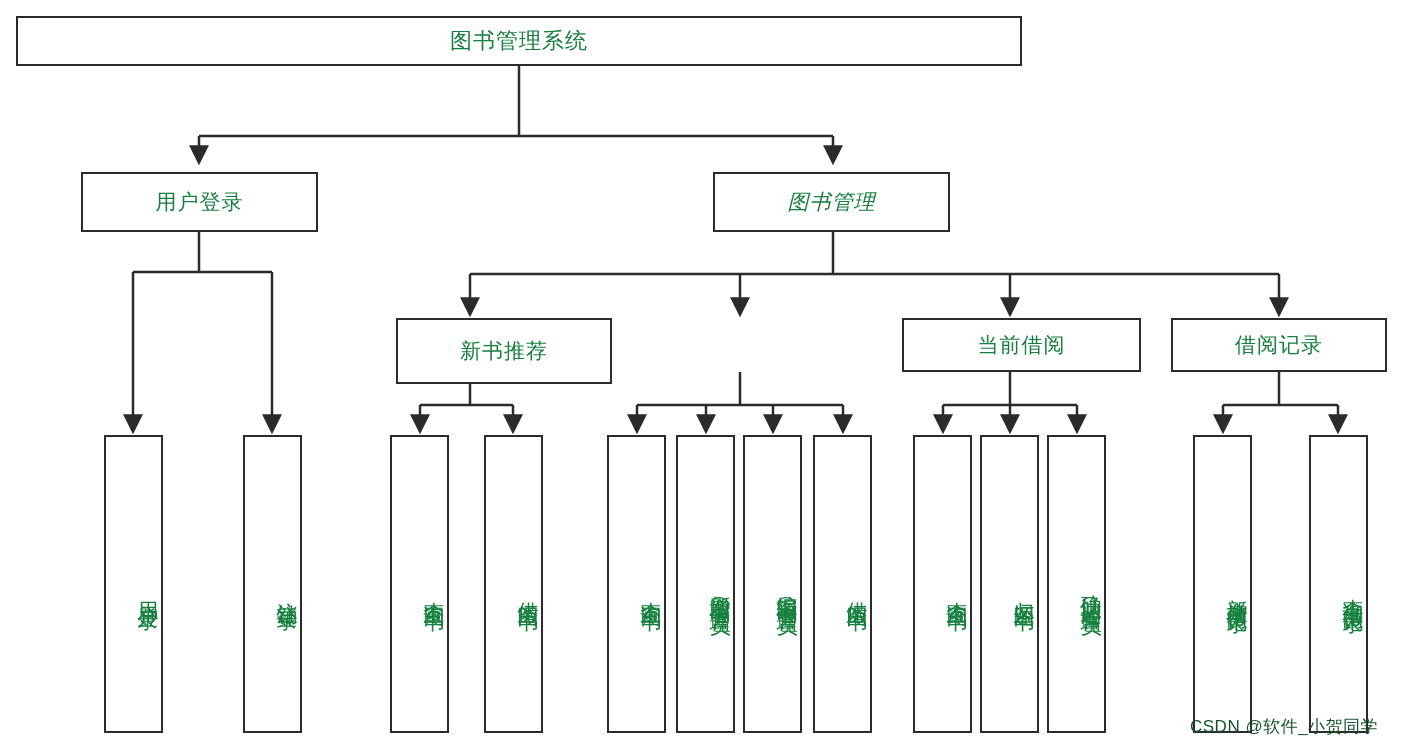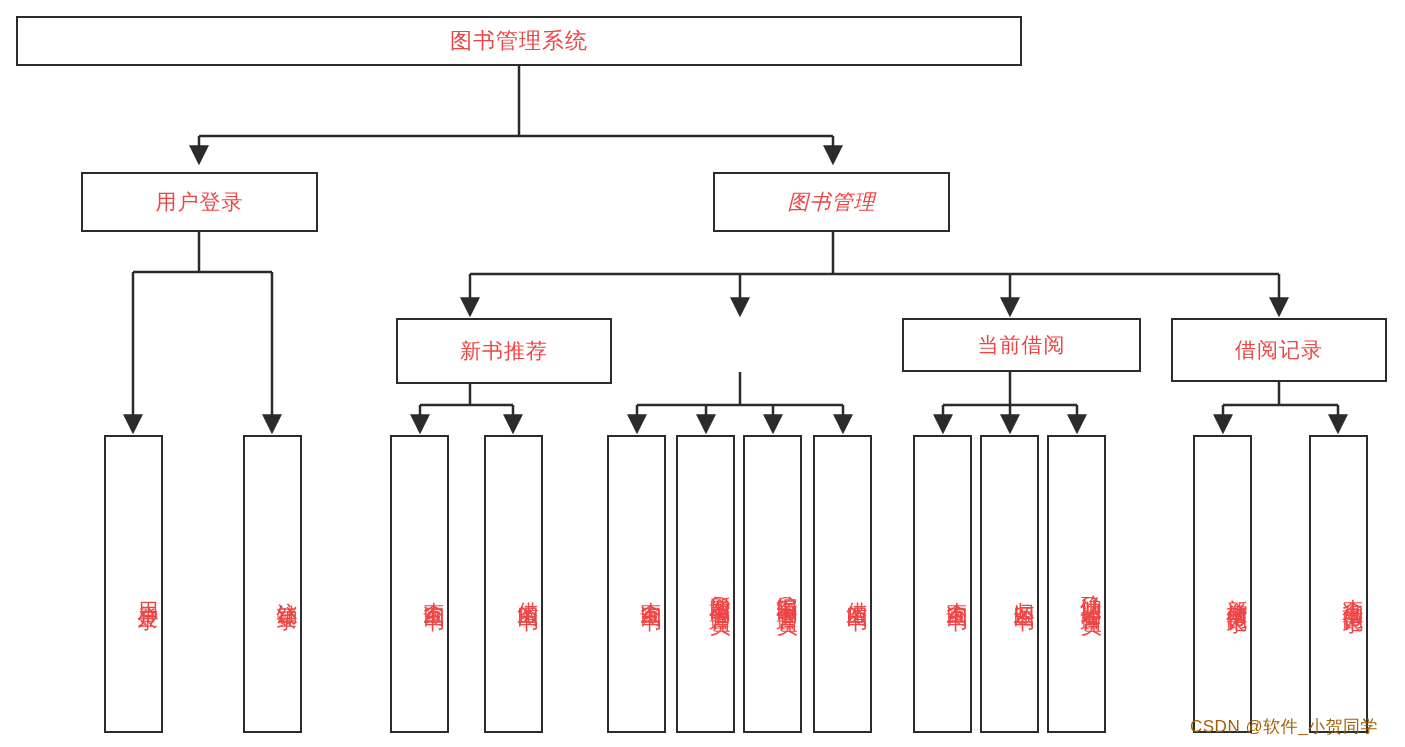--- a/index.html
+++ b/index.html
@@ -26,42 +26,42 @@
     pointer-events: none;
   }
   .node {
     position: absolute;
     box-sizing: border-box;
     background: #ffffff;
     border: 2px solid #2b2b2b;
     display: flex;
     align-items: center;
     justify-content: center;
-    color: #ef4444;
+    color: #15803d;
     font-size: 21px;
     letter-spacing: 1px;
     line-height: 1.25;
     text-align: center;
   }
   .node.root { font-size: 22px; }
   .node.lvl2 { font-size: 21px; }
   .node.lvl3 { font-size: 21px; }
   .node.leaf {
     writing-mode: vertical-rl;
     text-orientation: upright;
     align-items: flex-start;
     justify-content: center;
     padding-top: 14px;
     font-size: 21px;
     letter-spacing: 3px;
     white-space: pre-wrap;
   }
   .watermark {
     position: absolute;
-    color: #a16207;
+    color: #14532d;
     font-size: 17px;
     letter-spacing: 0.5px;
     white-space: nowrap;
     user-select: none;
   }
 </style>
 </head>
 <body>
 
 <div id="canvas">
@@ -126,21 +126,21 @@
   <div class="node lvl2" style="left:713px; top:172px; width:237px; height:60px;font-style:italic;">
     <span>图书管理</span>
   </div>
 
   <div class="node lvl3" style="left:374px; top:318px; width:216px; height:66px;margin-left:22px;">
     <span>新书推荐</span>
   </div>
   <div class="node lvl3" style="left:902px; top:318px; width:239px; height:54px;">
     <span>当前借阅</span>
   </div>
-  <div class="node lvl3" style="left:1171px; top:318px; width:216px; height:64px;">
+  <div class="node lvl3" style="left:1171px; top:318px; width:216px; height:54px;">
     <span>借阅记录</span>
   </div>
 
   <div class="node leaf" style="left:104px; top:435px; width:59px; height:298px;">
     <span>用户登录</span>
   </div>
   <div class="node leaf" style="left:243px; top:435px; width:59px; height:298px;">
     <span>注销登录</span>
   </div>
 

